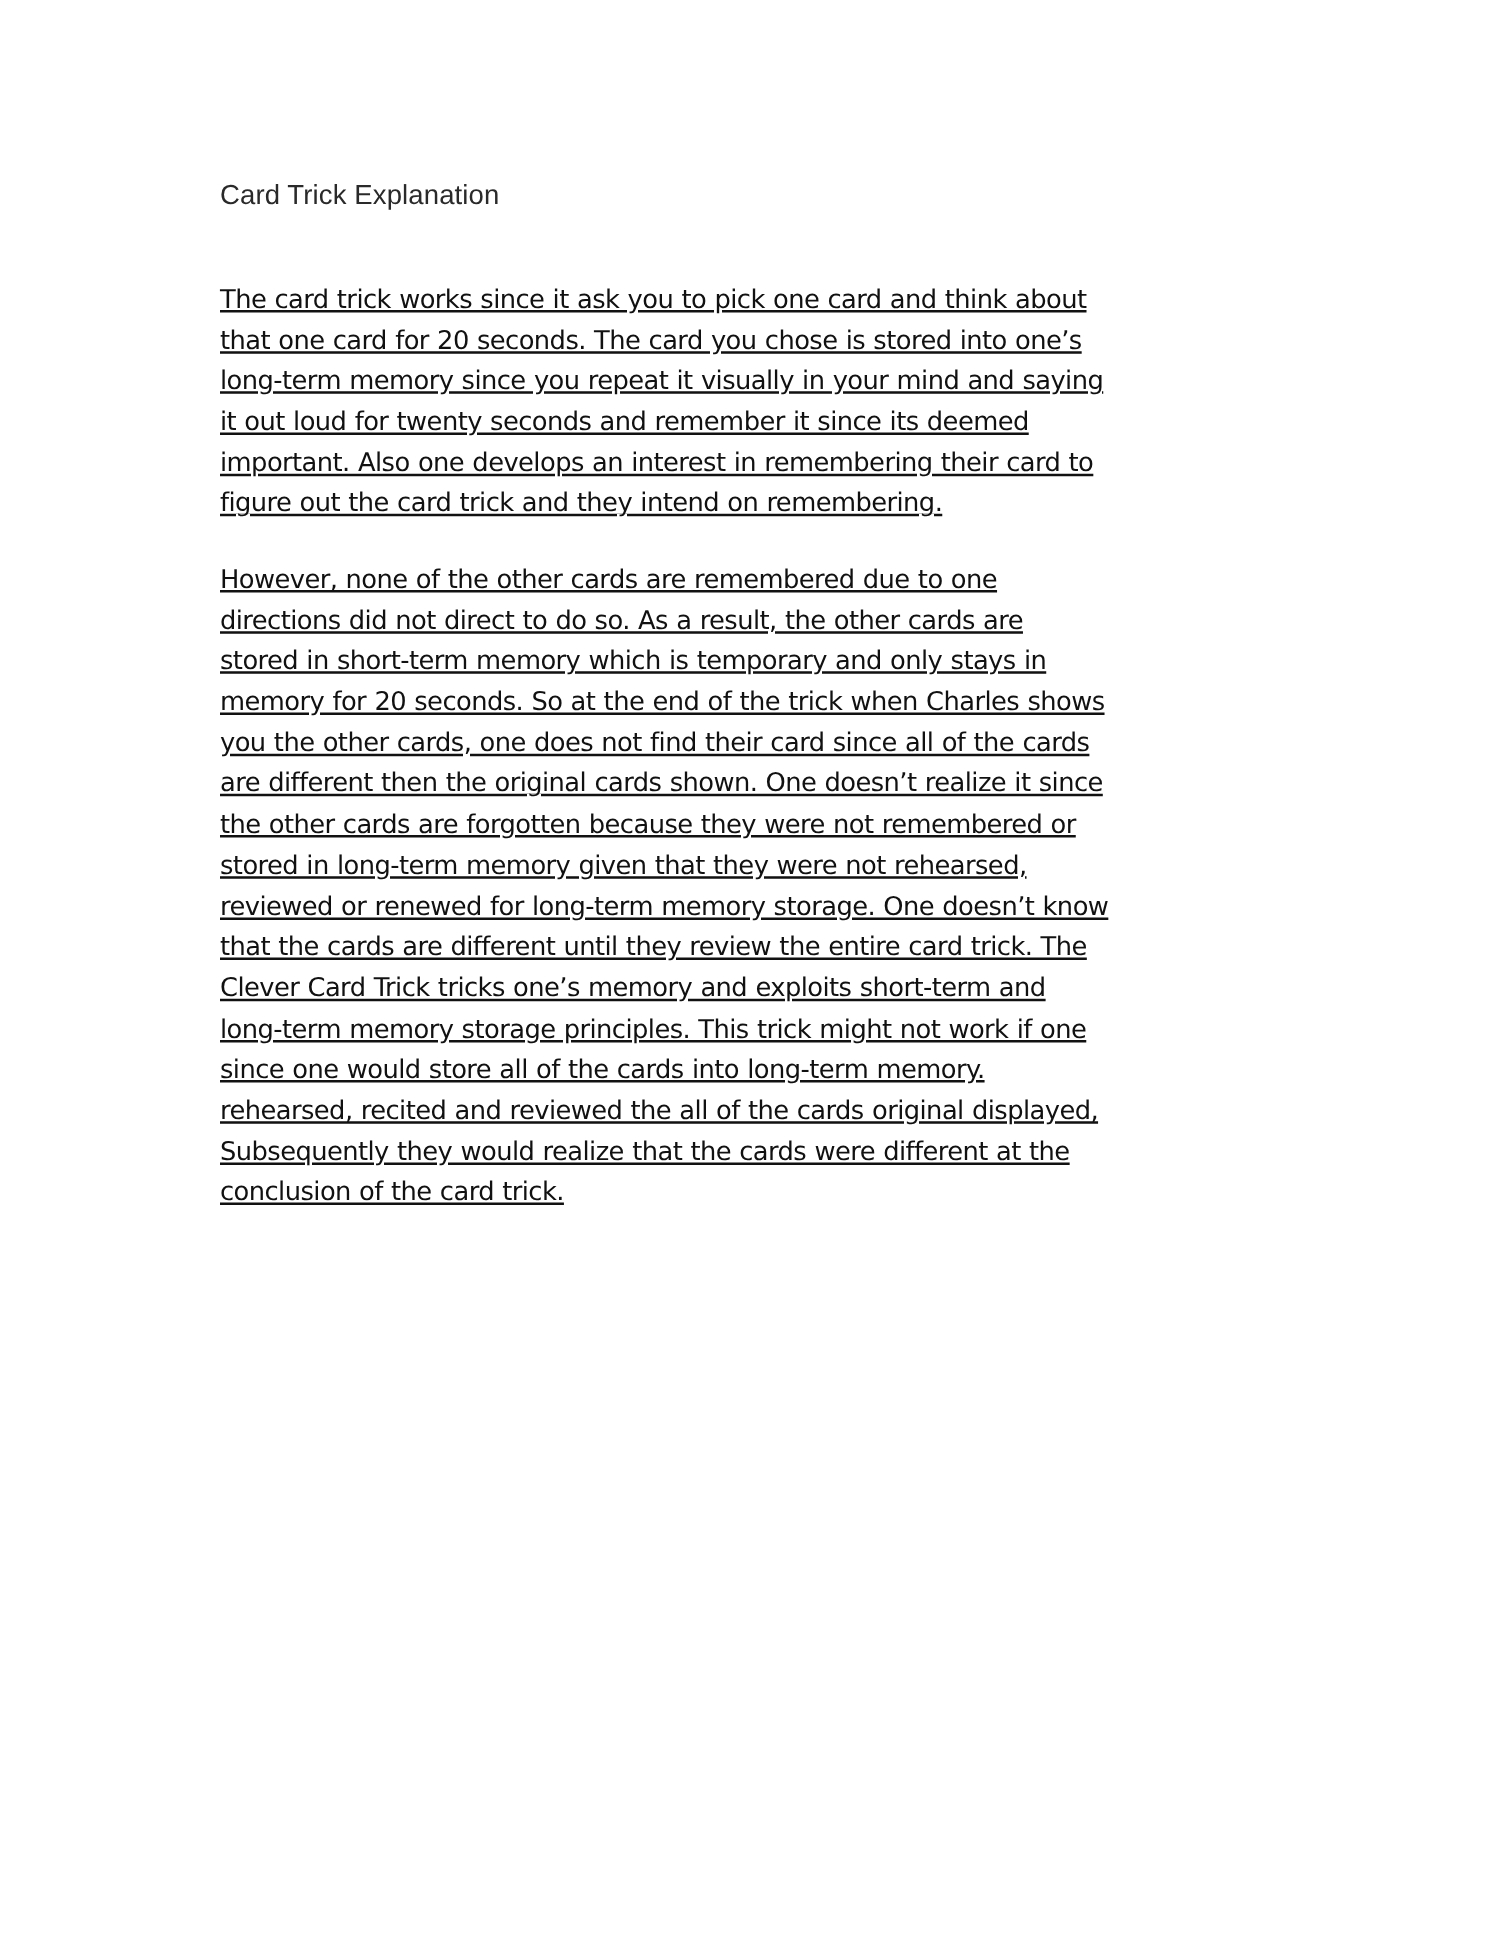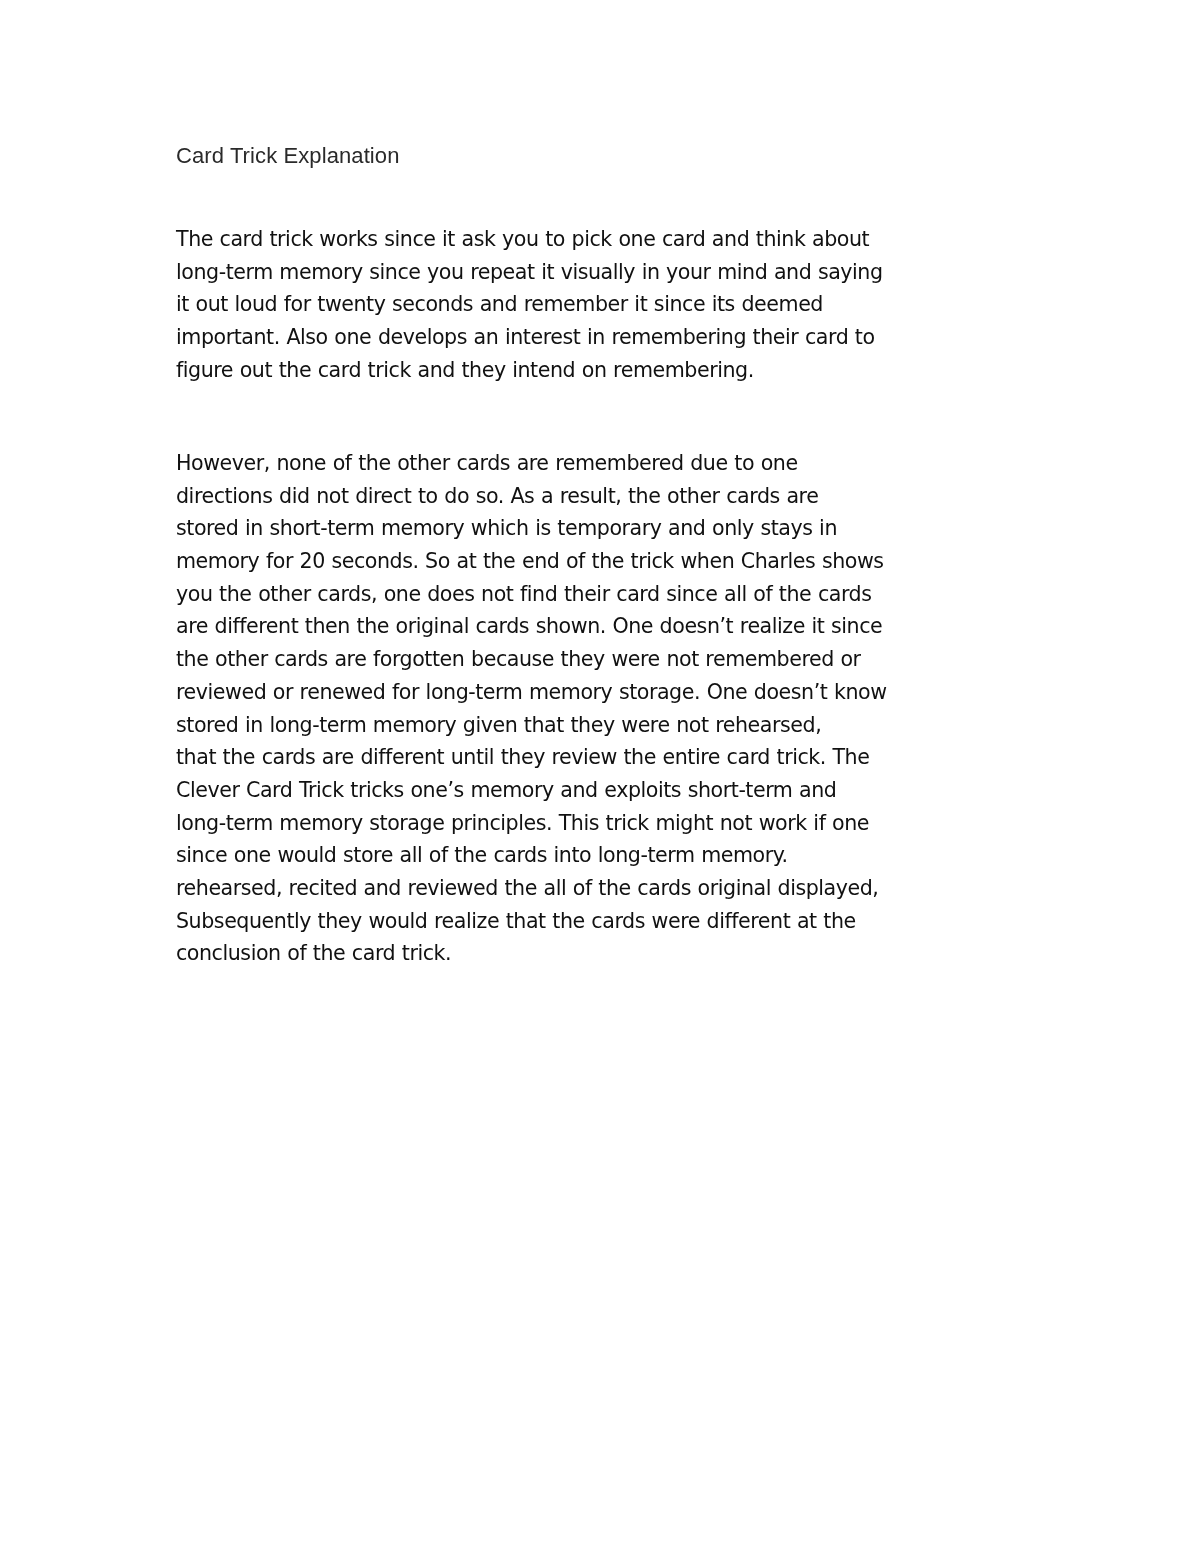--- a/index.html
+++ b/index.html
@@ -34,53 +34,55 @@
     }
     .paragraph {
       position: absolute;
       left: 176px;
       font-family: "DejaVu Sans", sans-serif;
       font-size: 20.6px;
       line-height: 32.7px;
       color: #111111;
       letter-spacing: -0.45px;
       word-spacing: 0.5px;
+      text-decoration: underline;
     }
     .paragraph .line {
       display: block;
       white-space: nowrap;
       height: 32.7px;
     }
     #para-1 { top: 223px; }
     #para-2 { top: 447px; }
   </style>
 </head>
 <body>
 
 <div class="page">
   <div class="doc-title">Card Trick Explanation</div>
 
   <div class="paragraph" id="para-1">
     <span class="line">The card trick works since it ask you to pick one card and think about</span>
+    <span class="line">that one card for 20 seconds. The card you chose is stored into one’s</span>
     <span class="line">long-term memory since you repeat it visually in your mind and saying</span>
     <span class="line">it out loud for twenty seconds and remember it since its deemed</span>
     <span class="line">important. Also one develops an interest in remembering their card to</span>
     <span class="line">figure out the card trick and they intend on remembering.</span>
   </div>
 
   <div class="paragraph" id="para-2">
     <span class="line">However, none of the other cards are remembered due to one</span>
     <span class="line">directions did not direct to do so. As a result, the other cards are</span>
     <span class="line">stored in short-term memory which is temporary and only stays in</span>
     <span class="line">memory for 20 seconds. So at the end of the trick when Charles shows</span>
     <span class="line">you the other cards, one does not find their card since all of the cards</span>
     <span class="line">are different then the original cards shown. One doesn’t realize it since</span>
     <span class="line">the other cards are forgotten because they were not remembered or</span>
+    <span class="line">stored in long-term memory given that they were not rehearsed,</span>
     <span class="line">reviewed or renewed for long-term memory storage. One doesn’t know</span>
-    <span class="line">stored in long-term memory given that they were not rehearsed,</span>
     <span class="line">that the cards are different until they review the entire card trick. The</span>
     <span class="line">Clever Card Trick tricks one’s memory and exploits short-term and</span>
     <span class="line">long-term memory storage principles. This trick might not work if one</span>
     <span class="line">since one would store all of the cards into long-term memory.</span>
     <span class="line">rehearsed, recited and reviewed the all of the cards original displayed,</span>
     <span class="line">Subsequently they would realize that the cards were different at the</span>
     <span class="line">conclusion of the card trick.</span>
   </div>
 </div>
 

